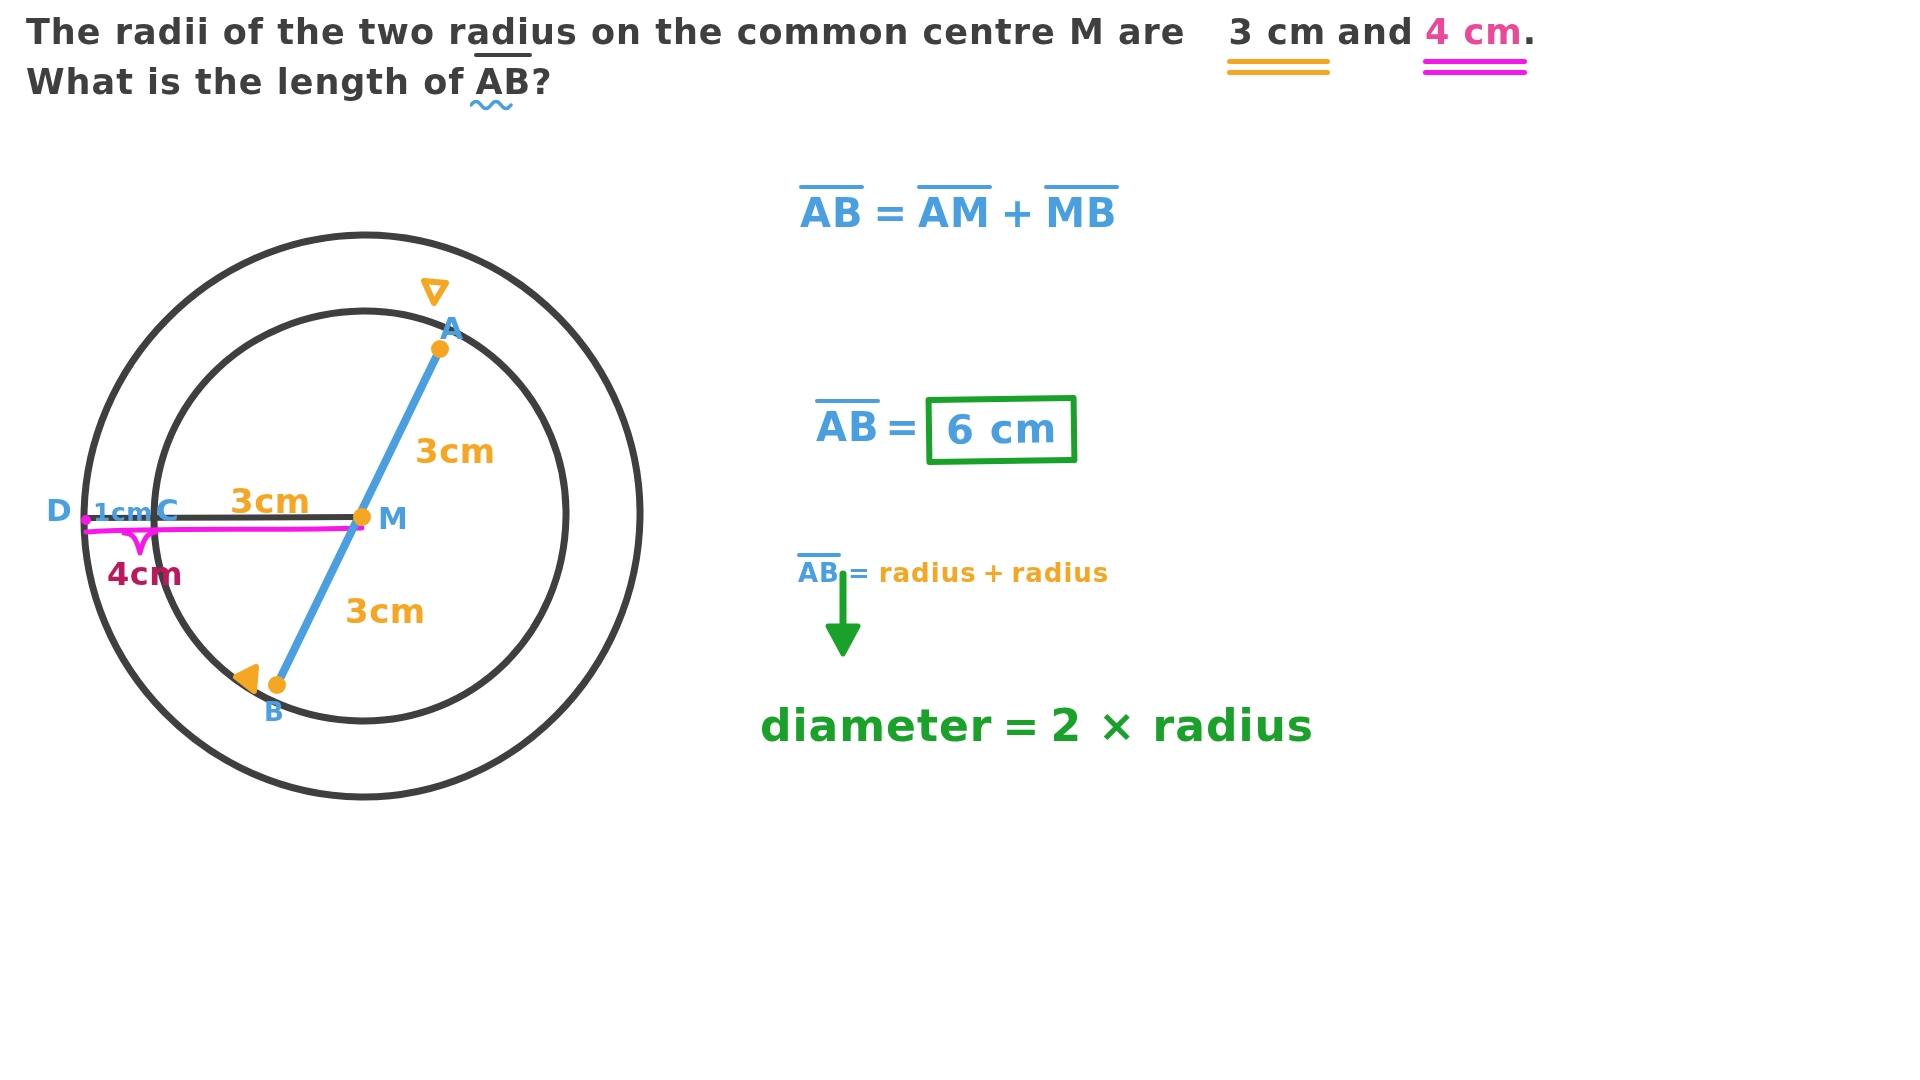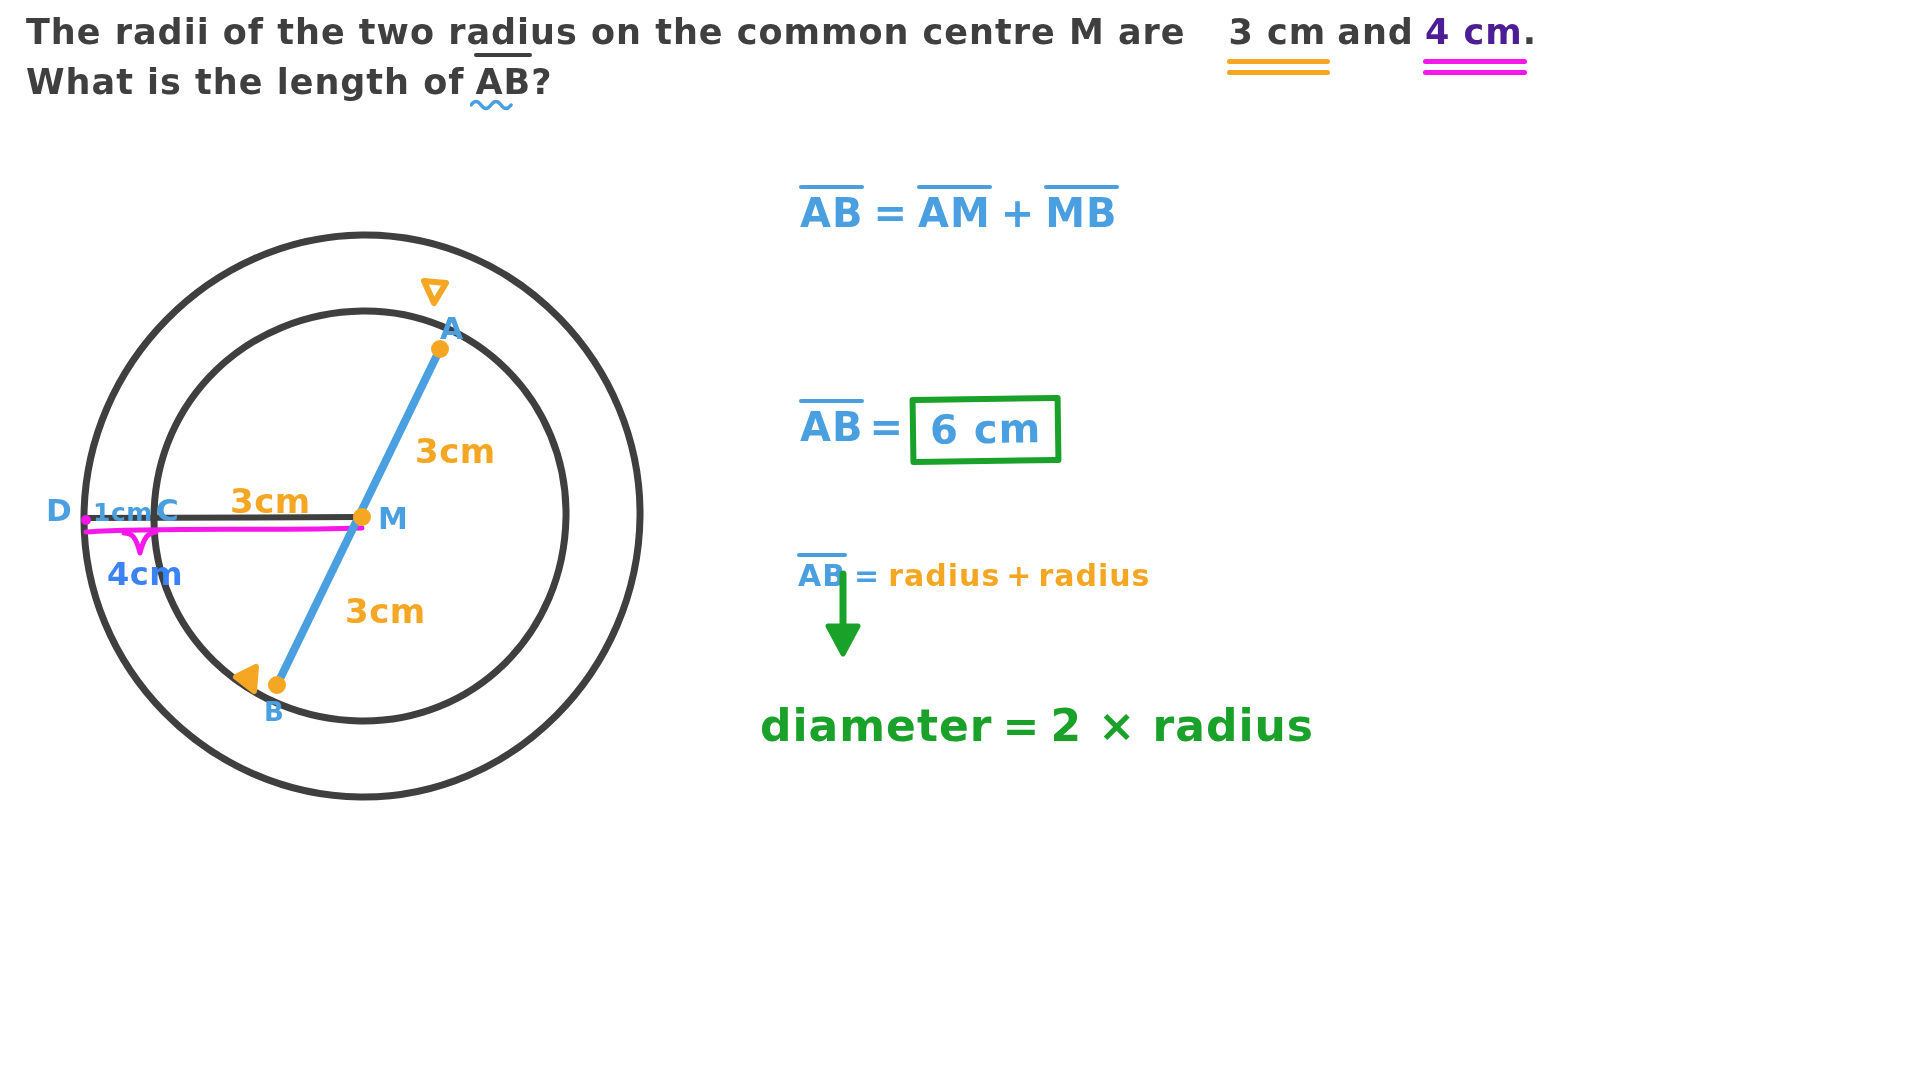--- a/index.html
+++ b/index.html
@@ -47,21 +47,21 @@
     right: -4px;
     height: 5px;
     border-radius: 3px;
     background: #f5a623;
   }
   .u-orange::before { bottom: -8px; }
   .u-orange::after  { bottom: -19px; }
   .u-magenta {
     display: inline-block;
     position: relative;
-    color: #4c1d95;
+    color: #ec4899;
   }
   .u-magenta::after,
   .u-magenta::before {
     content: "";
     position: absolute;
     left: -2px;
     right: -4px;
     height: 5px;
     border-radius: 3px;
     background: #f717e8;
@@ -107,21 +107,21 @@
 
   .dlabel {
     position: absolute;
     font-weight: bold;
     font-family: "DejaVu Sans", sans-serif;
     white-space: nowrap;
     letter-spacing: 0.5px;
   }
   .blue  { color: #4a9fe0; }
   .orange{ color: #f5a623; }
-  .magenta{ color: #3b82f6; }
+  .magenta{ color: #be185d; }
   .green { color: #1aa12a; }
   .ink   { color: #3f3f3f; }
 
   
   #solution {
     position: absolute;
     left: 780px;
     top: 140px;
     width: 1100px;
     height: 600px;
@@ -202,25 +202,25 @@
   <div class="dlabel orange" style="left:305px; top:376px; font-size:34px;">3cm</div>
 </div>
 
 <div id="solution">
 
   <div class="eq blue" style="left:20px; top:0px; font-size:40px;">
     <span class="ovl">AB</span><span class="op">=</span><span class="ovl">AM</span><span class="op">+</span><span class="ovl">MB</span>
   </div>
 
 
-  <div class="eq blue" style="left:20px; top:208px; font-size:40px;">
+  <div class="eq blue" style="left:36px; top:208px; font-size:40px;">
     <span class="ovl">AB</span><span class="op" style="margin:0 6px;">=</span><span class="answer-box"><span>6 cm</span></span>
   </div>
 
-  <div class="eq blue" style="left:18px; top:368px; font-size:30px;">
+  <div class="eq blue" style="left:18px; top:368px; font-size:26px;">
     <span class="ovl">AB</span><span class="op" style="margin:0 8px;">=</span><span class="orange">radius</span><span class="op orange" style="margin:0 6px;">+</span><span class="orange">radius</span>
   </div>
 
   <svg class="arrow-down" style="left:38px; top:430px;" width="50" height="90" viewBox="0 0 50 90">
     <line x1="25" y1="4" x2="25" y2="60" stroke="#1aa12a" stroke-width="7" stroke-linecap="round"></line>
     <path d="M 10,56 L 25,84 L 40,56 Z" fill="#1aa12a" stroke="#1aa12a" stroke-width="5" stroke-linejoin="round"></path>
   </svg>
 
   <div class="eq green" style="left:-20px; top:512px; font-size:44px;text-align:center;">
     <span>diameter</span><span class="op">=</span><span>2 × radius</span>

